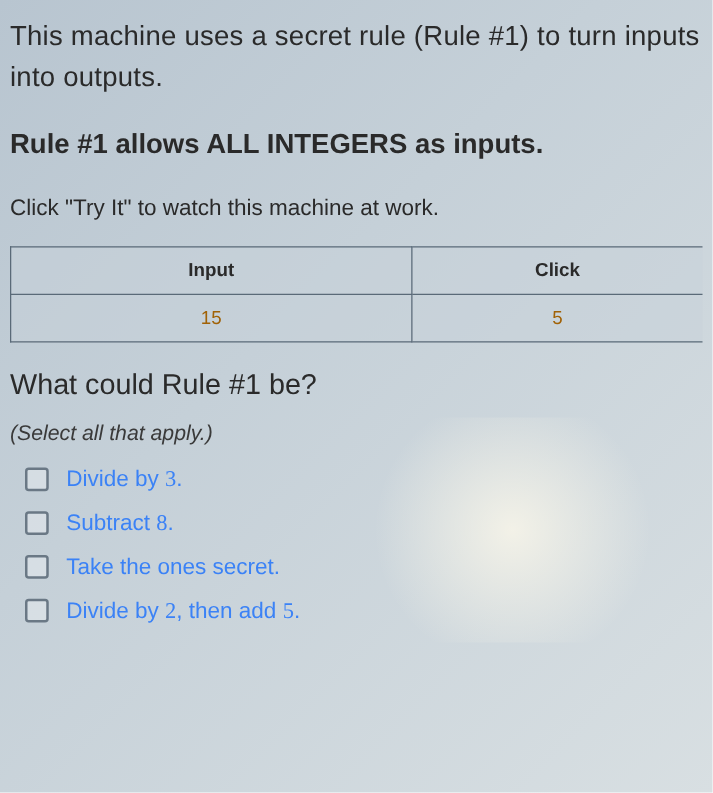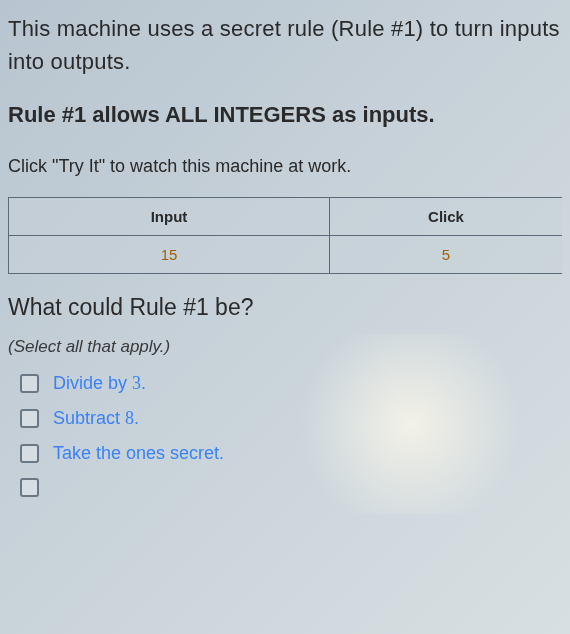--- a/index.html
+++ b/index.html
@@ -136,15 +136,18 @@
 
   <div class="option-row">
     <div class="checkbox"></div>
     <span class="option-label">
       <span>Take the ones secret.</span>
     </span>
   </div>
 
   <div class="option-row">
     <div class="checkbox"></div>
+    <span class="option-label">
+      <span>Divide by </span><span class="num">2</span><span>, then add </span><span class="num">5</span><span>.</span>
+    </span>
   </div>
 
 </div>
 
 </body></html>

